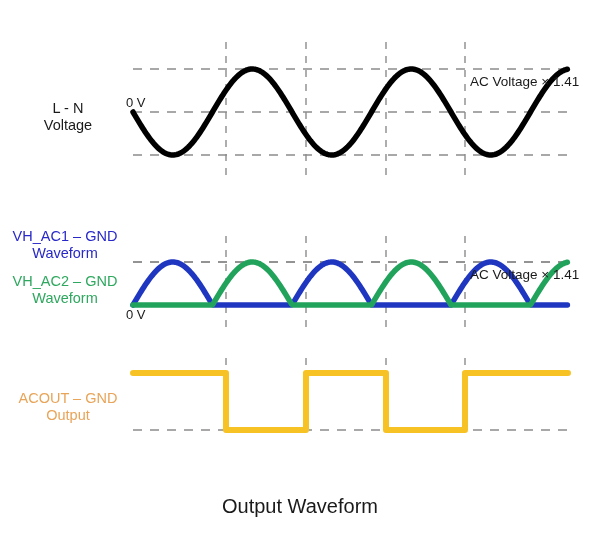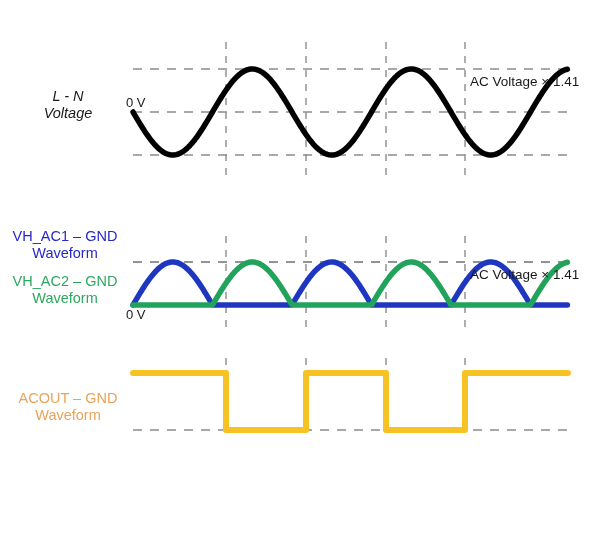--- a/index.html
+++ b/index.html
@@ -24,25 +24,24 @@
   }
   .lbl {
     position: absolute;
     text-align: center;
     line-height: 1.18;
     white-space: pre-line;
     font-family: "Liberation Sans", sans-serif;
   }
   .lbl-ln {
     left: 10px;
-    top: 88px;
+    top: 100px;
     width: 116px;
     font-size: 14.5px;
     color: #1a1a1a;
-    font-style: italic;
   }
   .lbl-ac1 {
     left: 2px;
     top: 228px;
     width: 126px;
     font-size: 14.5px;
     color: #2828c8;
   }
   .lbl-ac2 {
     left: 2px;
@@ -130,24 +129,25 @@
   <div class="lbl lbl-ln">L - N
 Voltage</div>
 
   <div class="lbl lbl-ac1">VH_AC1 – GND
 Waveform</div>
 
   <div class="lbl lbl-ac2">VH_AC2 – GND
 Waveform</div>
 
   <div class="lbl lbl-acout">ACOUT – GND
-Waveform</div>
+Output</div>
 
   <div class="zero-1">0 V</div>
 
   <div class="zero-2">0 V</div>
 
   <div class="annot annot-1">AC Voltage × 1.41</div>
 
   <div class="annot annot-2">AC Voltage × 1.41</div>
 
+  <div class="title">Output Waveform</div>
 
 </div>
 
 </body></html>

